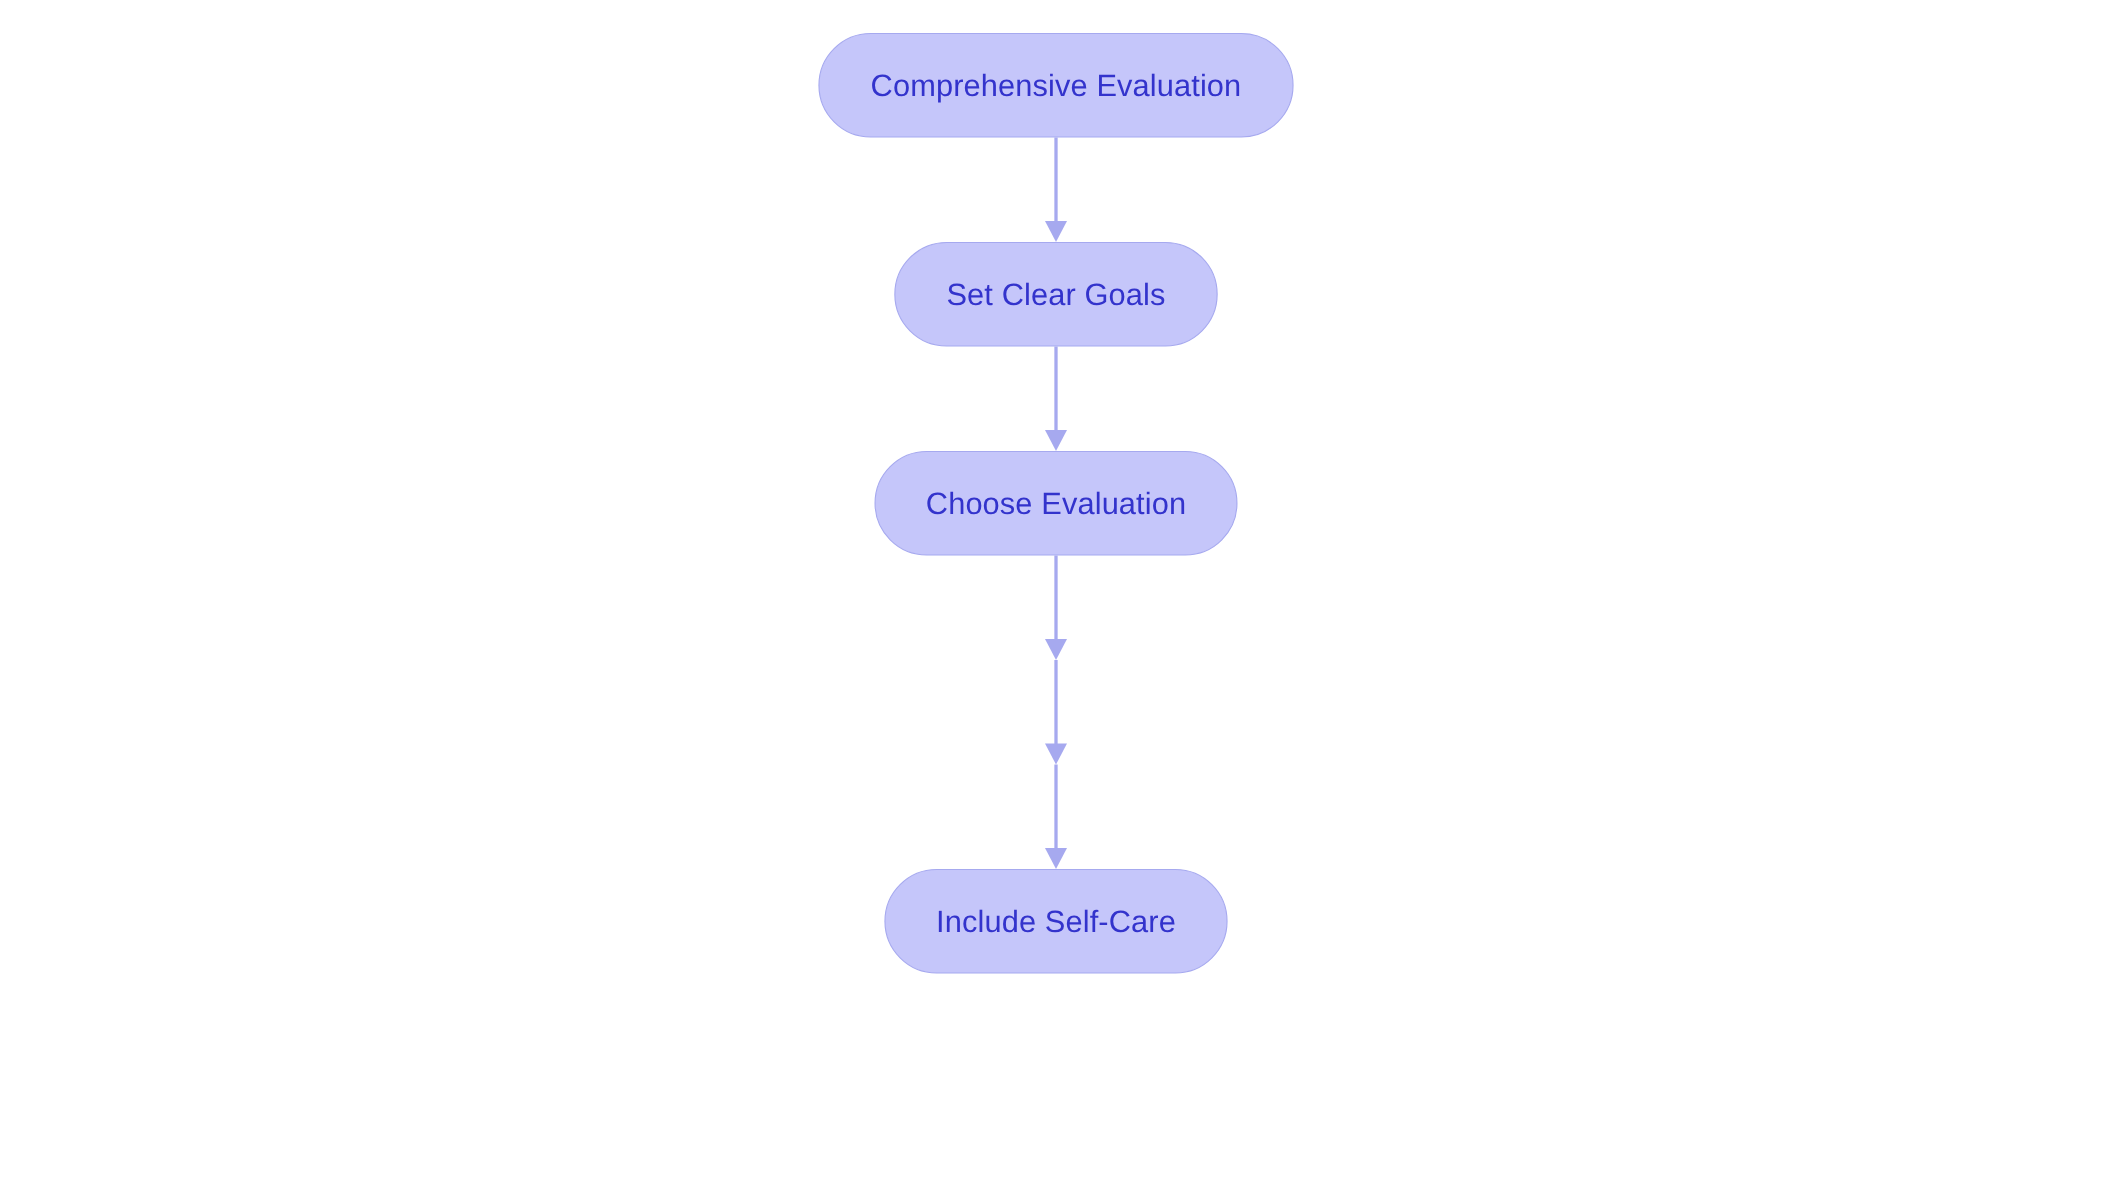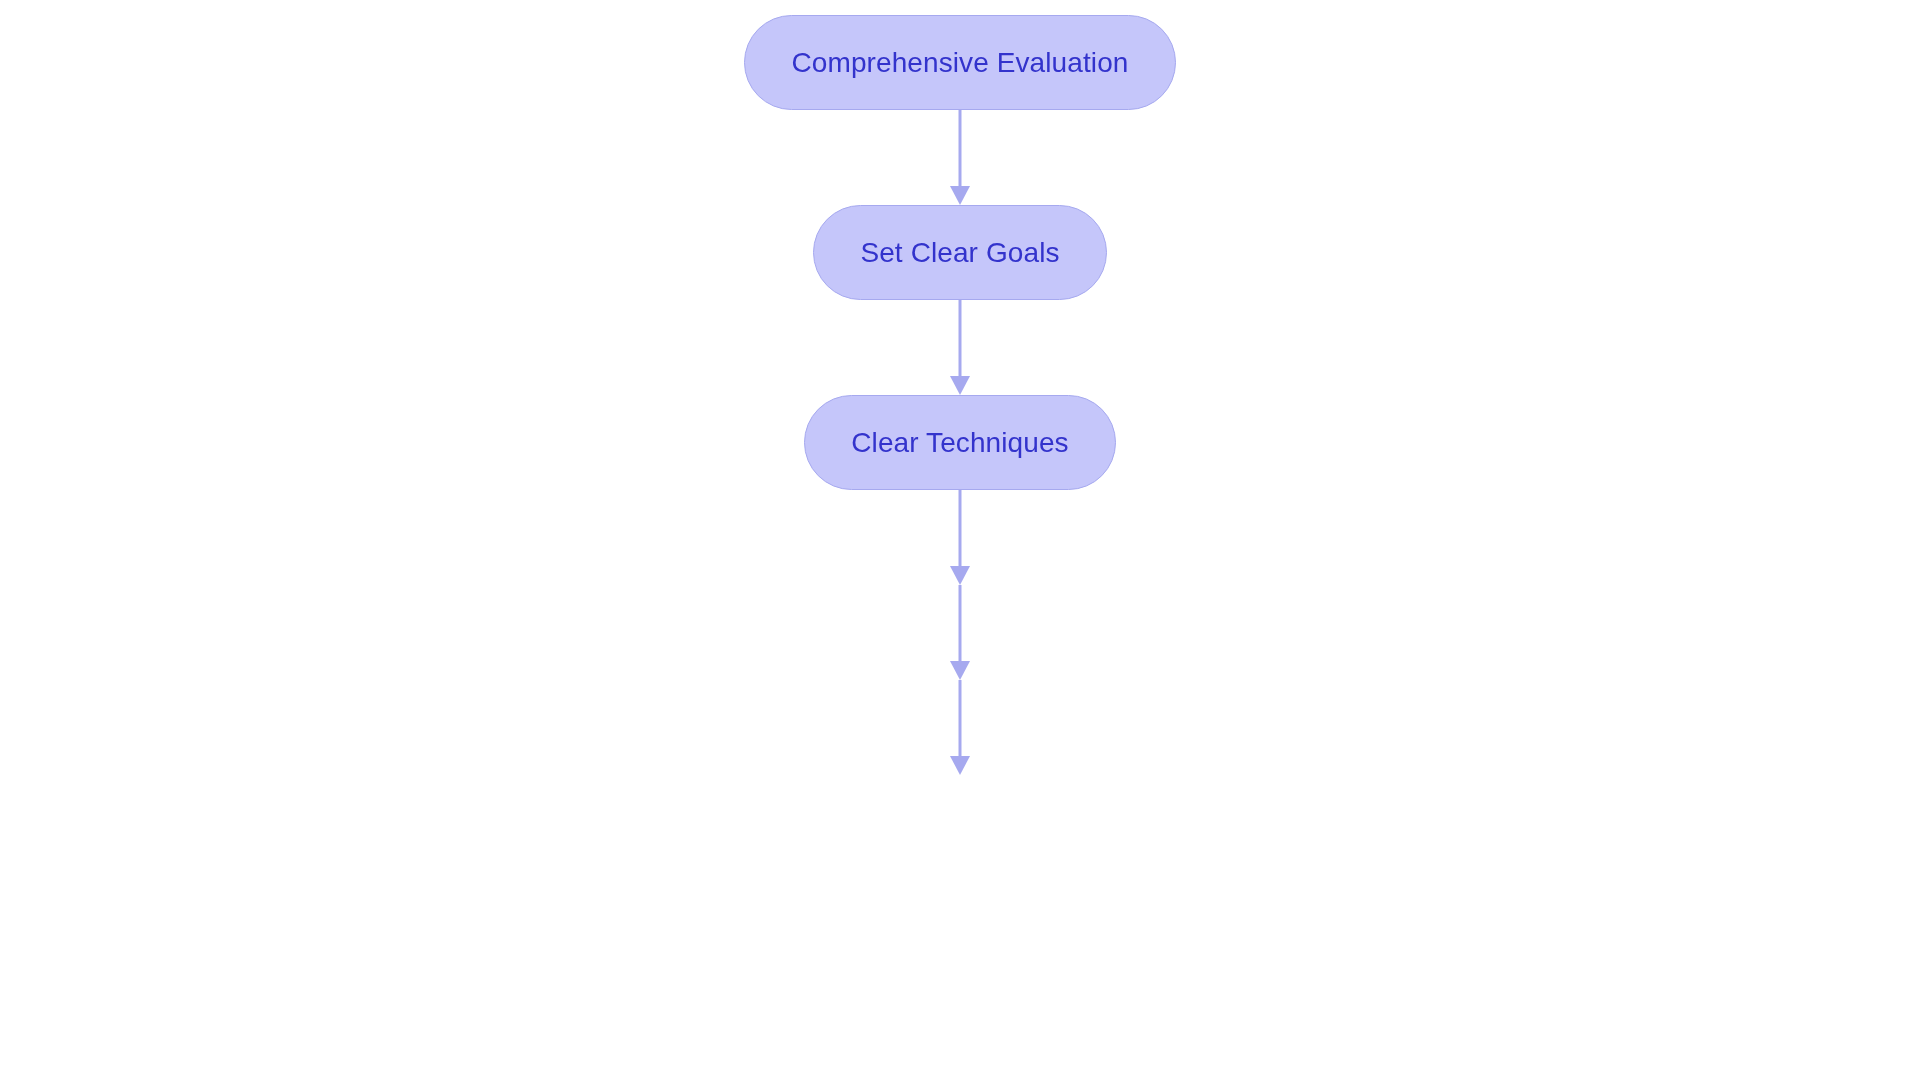--- a/index.html
+++ b/index.html
@@ -24,21 +24,21 @@
   .flow-column {
     position: absolute;
     left: 0;
     top: 0;
     width: 1920px;
     height: 1083px;
     display: flex;
     flex-direction: column;
     align-items: center;
     justify-content: flex-start;
-    padding-top: 15px;
+    padding-top: 30px;
     box-sizing: border-box;
   }
 
   .node {
     box-sizing: border-box;
     height: 95px;
     border-radius: 48px;
     background: #c5c6fa;
     border: 1.6px solid #a6a9ef;
     display: flex;
@@ -94,21 +94,21 @@
     </div>
 
     <div class="connector">
       <svg viewBox="0 0 22 95" xmlns="http://www.w3.org/2000/svg" aria-hidden="true">
         <line x1="11" y1="0" x2="11" y2="78" stroke="#a6a9ef" stroke-width="3"></line>
         <polygon points="1,76 21,76 11,95" fill="#a6a9ef"></polygon>
       </svg>
     </div>
 
     <div class="node">
-      <span class="node-label">Clear Techniques</span>
+      <span class="node-label">Choose Evaluation</span>
     </div>
 
     <div class="connector">
       <svg viewBox="0 0 22 95" xmlns="http://www.w3.org/2000/svg" aria-hidden="true">
         <line x1="11" y1="0" x2="11" y2="78" stroke="#a6a9ef" stroke-width="3"></line>
         <polygon points="1,76 21,76 11,95" fill="#a6a9ef"></polygon>
       </svg>
     </div>
 
 
@@ -120,15 +120,18 @@
     </div>
 
 
     <div class="connector">
       <svg viewBox="0 0 22 95" xmlns="http://www.w3.org/2000/svg" aria-hidden="true">
         <line x1="11" y1="0" x2="11" y2="78" stroke="#a6a9ef" stroke-width="3"></line>
         <polygon points="1,76 21,76 11,95" fill="#a6a9ef"></polygon>
       </svg>
     </div>
 
+    <div class="node">
+      <span class="node-label">Include Self-Care</span>
+    </div>
 
   </div>
 </div>
 
 </body></html>

